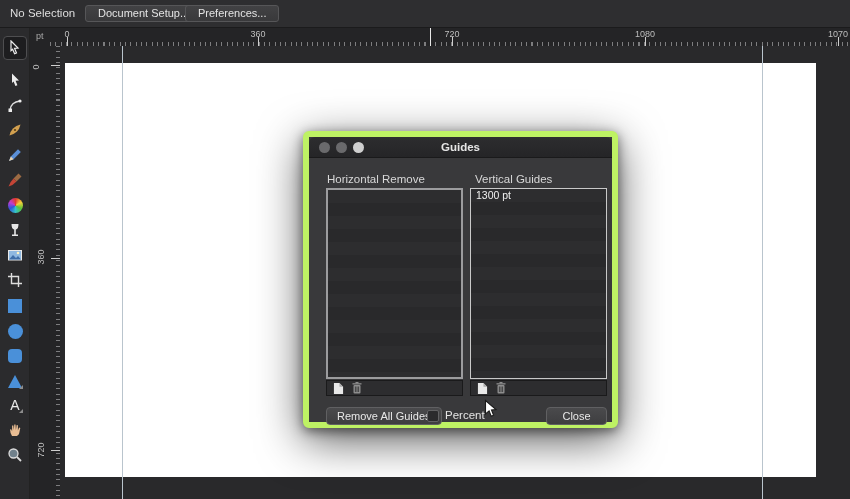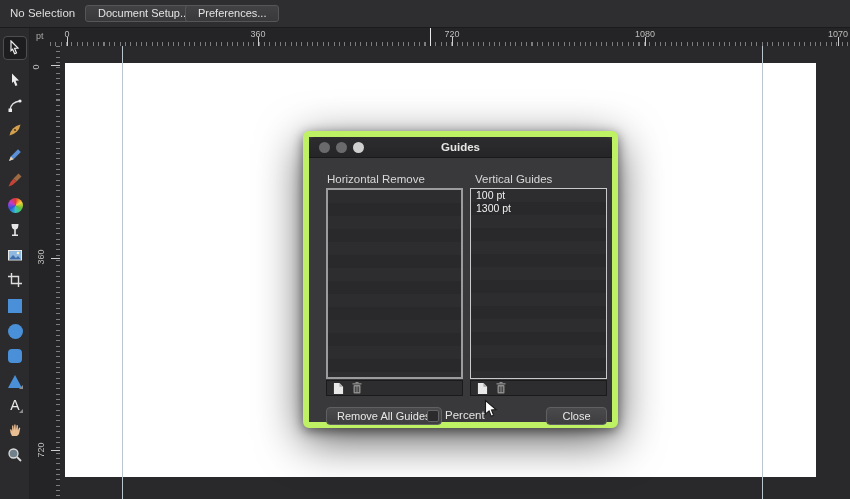--- a/index.html
+++ b/index.html
@@ -303,21 +303,20 @@
     <div class="light l3"></div>
     <div class="dlg-title">Guides</div>
   </div>
 
   <div class="list-label h">Horizontal Remove</div>
   <div class="list-label v">Vertical Guides</div>
 
   <div class="guide-list h"></div>
 
   <div class="guide-list v">
-    <div class="guide-row">100 pt</div>
     <div class="guide-row">1300 pt</div>
   </div>
 
   <div class="list-footer h">
     <svg width="11" height="13" viewBox="0 0 12 14">
       <path d="M1 1 H7 L11 5 V13 H1 Z" fill="#e8e8e8"></path>
       <path d="M7 1 L7 5 H11 Z" fill="#aaaaaa"></path>
     </svg>
     <svg width="10" height="12" viewBox="0 0 10 12">
       <rect x="1.5" y="3" width="7" height="8.5" rx="1" fill="#8d8d8d"></rect>

